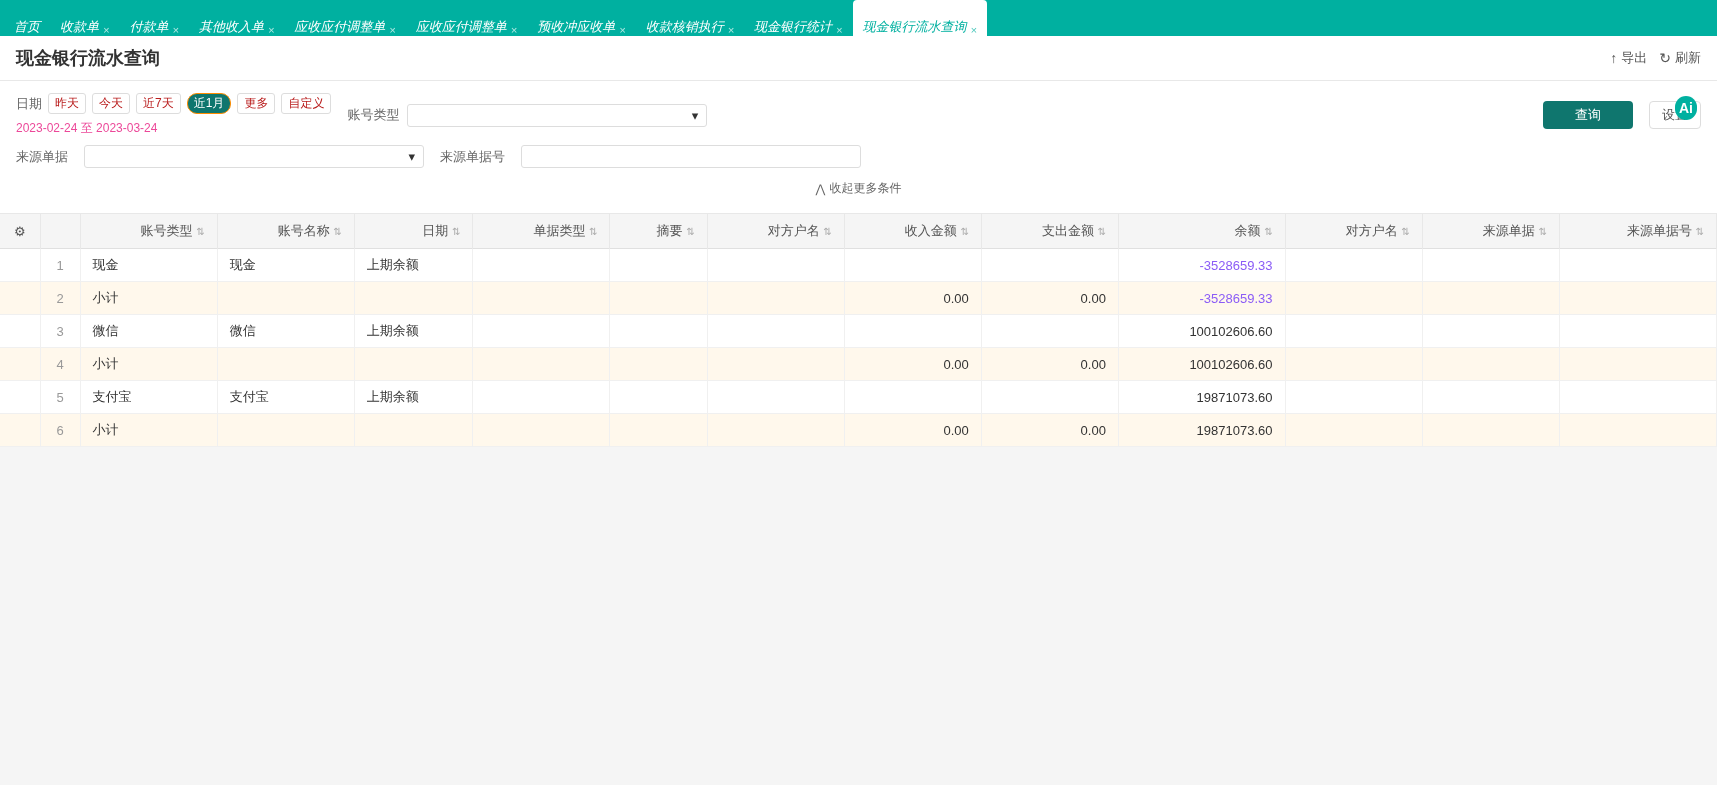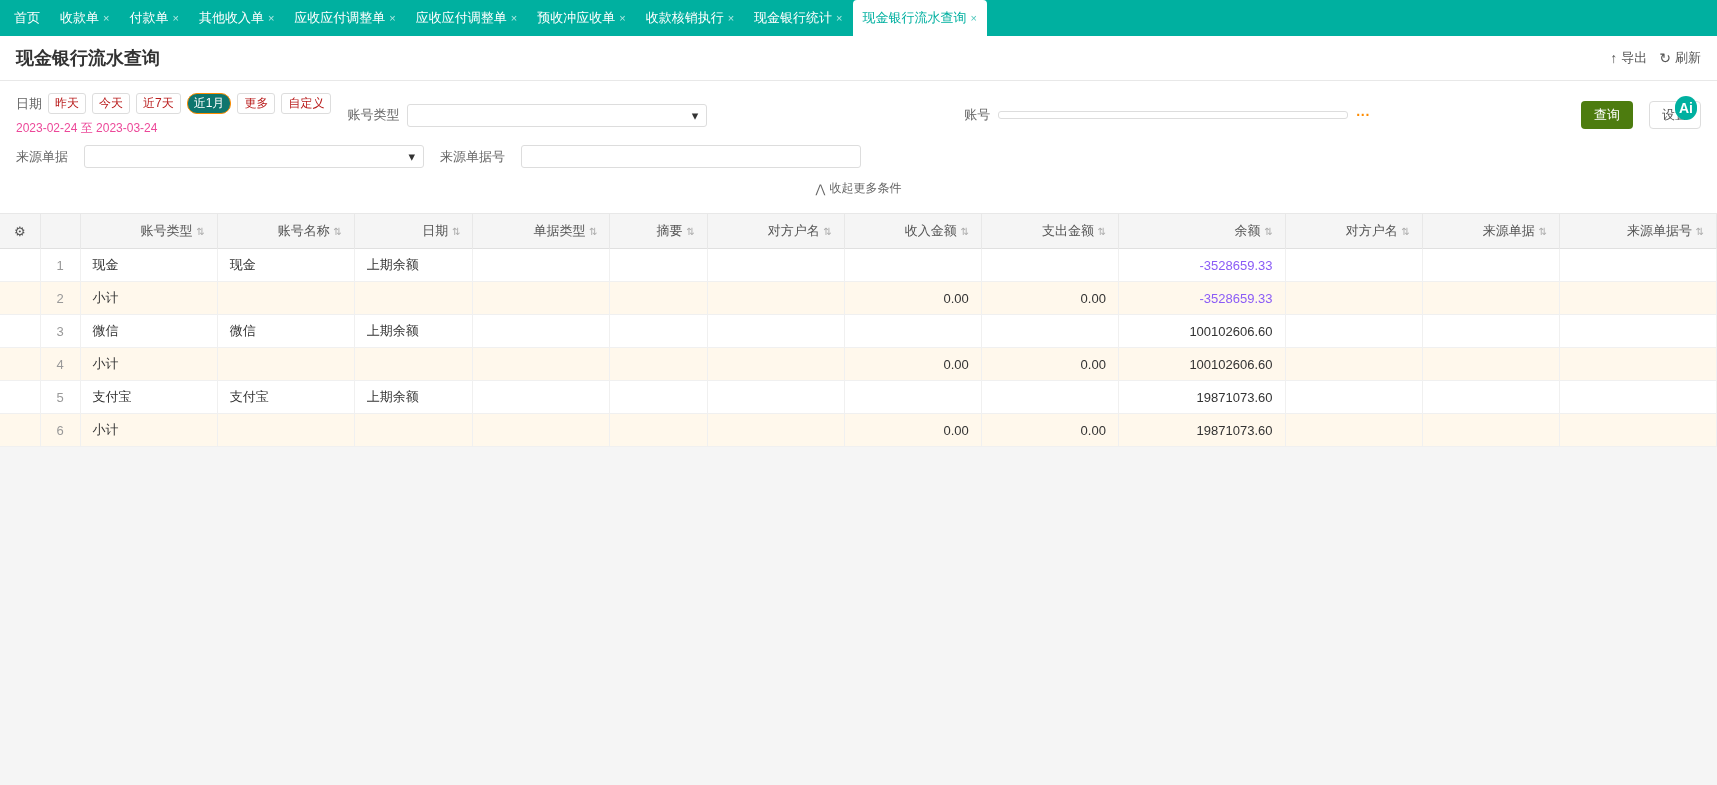--- a/index.html
+++ b/index.html
@@ -9,28 +9,29 @@
     .top-nav {
       background: #00b0a0;
       display: flex;
       align-items: center;
       height: 36px;
       padding: 0 4px;
       overflow: hidden;
     }
     .nav-tab {
       display: inline-flex;
-      align-items: center;
+      align-items: flex-end;
       padding: 0 10px;
       height: 100%;
       color: #fff;
       font-size: 13px;
       cursor: pointer;
       white-space: nowrap;
       gap: 4px;
+      font-style: italic;
     }
     .nav-tab.home {
       background: transparent;
     }
     .nav-tab.active {
       background: #fff;
       color: #00b0a0;
       border-radius: 4px 4px 0 0;
     }
     .nav-tab .close-x {
@@ -132,25 +133,25 @@
     .select-box-account {
       min-width: 350px;
     }
     .ellipsis-btn {
       color: #ff8c00;
       cursor: pointer;
       font-size: 14px;
       font-weight: bold;
     }
     .query-btn {
-      background: #4d7c0f;
+      background: #0f766e;
       color: #fff;
       border: none;
       border-radius: 4px;
-      padding: 5px 13px;
+      padding: 5px 32px;
       cursor: pointer;
       font-size: 13px;
     }
     .settings-btn {
       background: #fff;
       color: #555;
       border: 1px solid #ddd;
       border-radius: 4px;
       padding: 4px 12px;
       cursor: pointer;
@@ -323,27 +324,20 @@
     </div>
 
     <div class="filter-inline">
       <span class="filter-label">账号类型</span>
       <div class="select-box select-box-wide">
         <span></span>
         <span>▾</span>
       </div>
     </div>
 
-    <div class="filter-inline">
-      <span class="filter-label">账号</span>
-      <div class="select-box select-box-account">
-        <span></span>
-      </div>
-      <span class="ellipsis-btn">···</span>
-    </div>
 
     <button class="query-btn">查询</button>
     <button class="settings-btn">设置</button>
   </div>
 
   <div class="filter-row">
     <span class="filter-label">来源单据</span>
     <div class="select-box" style="min-width:340px;">
       <span></span>
       <span>▾</span>

